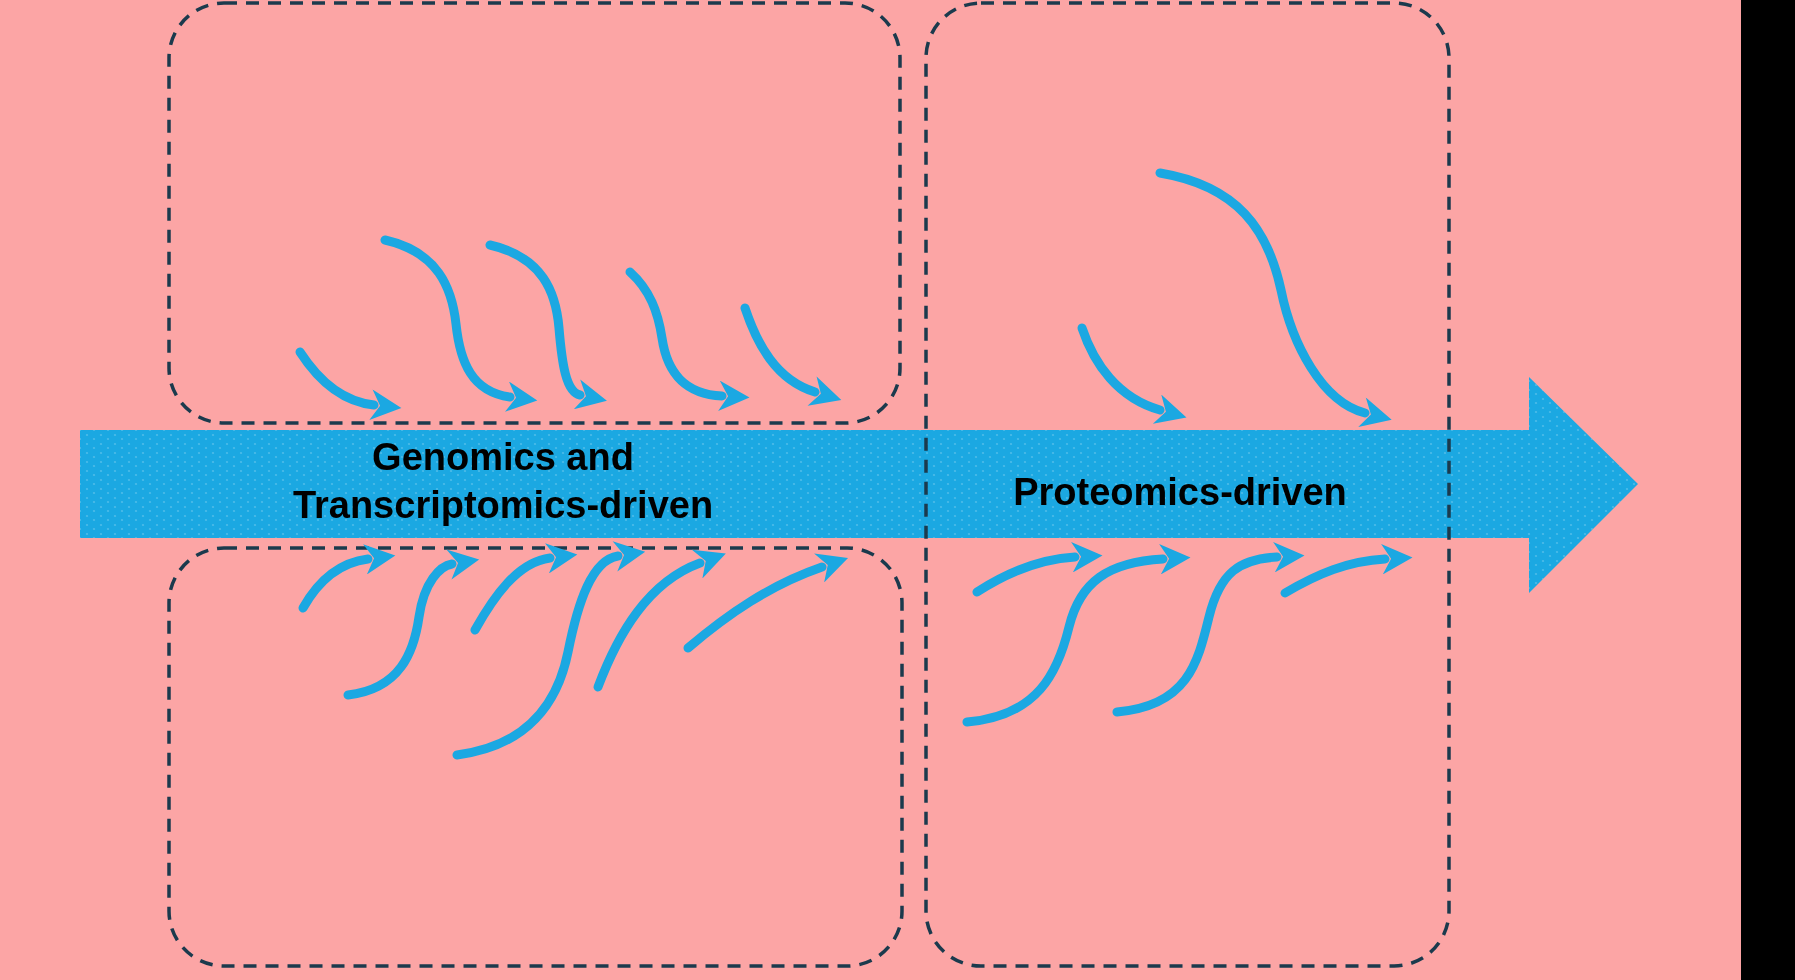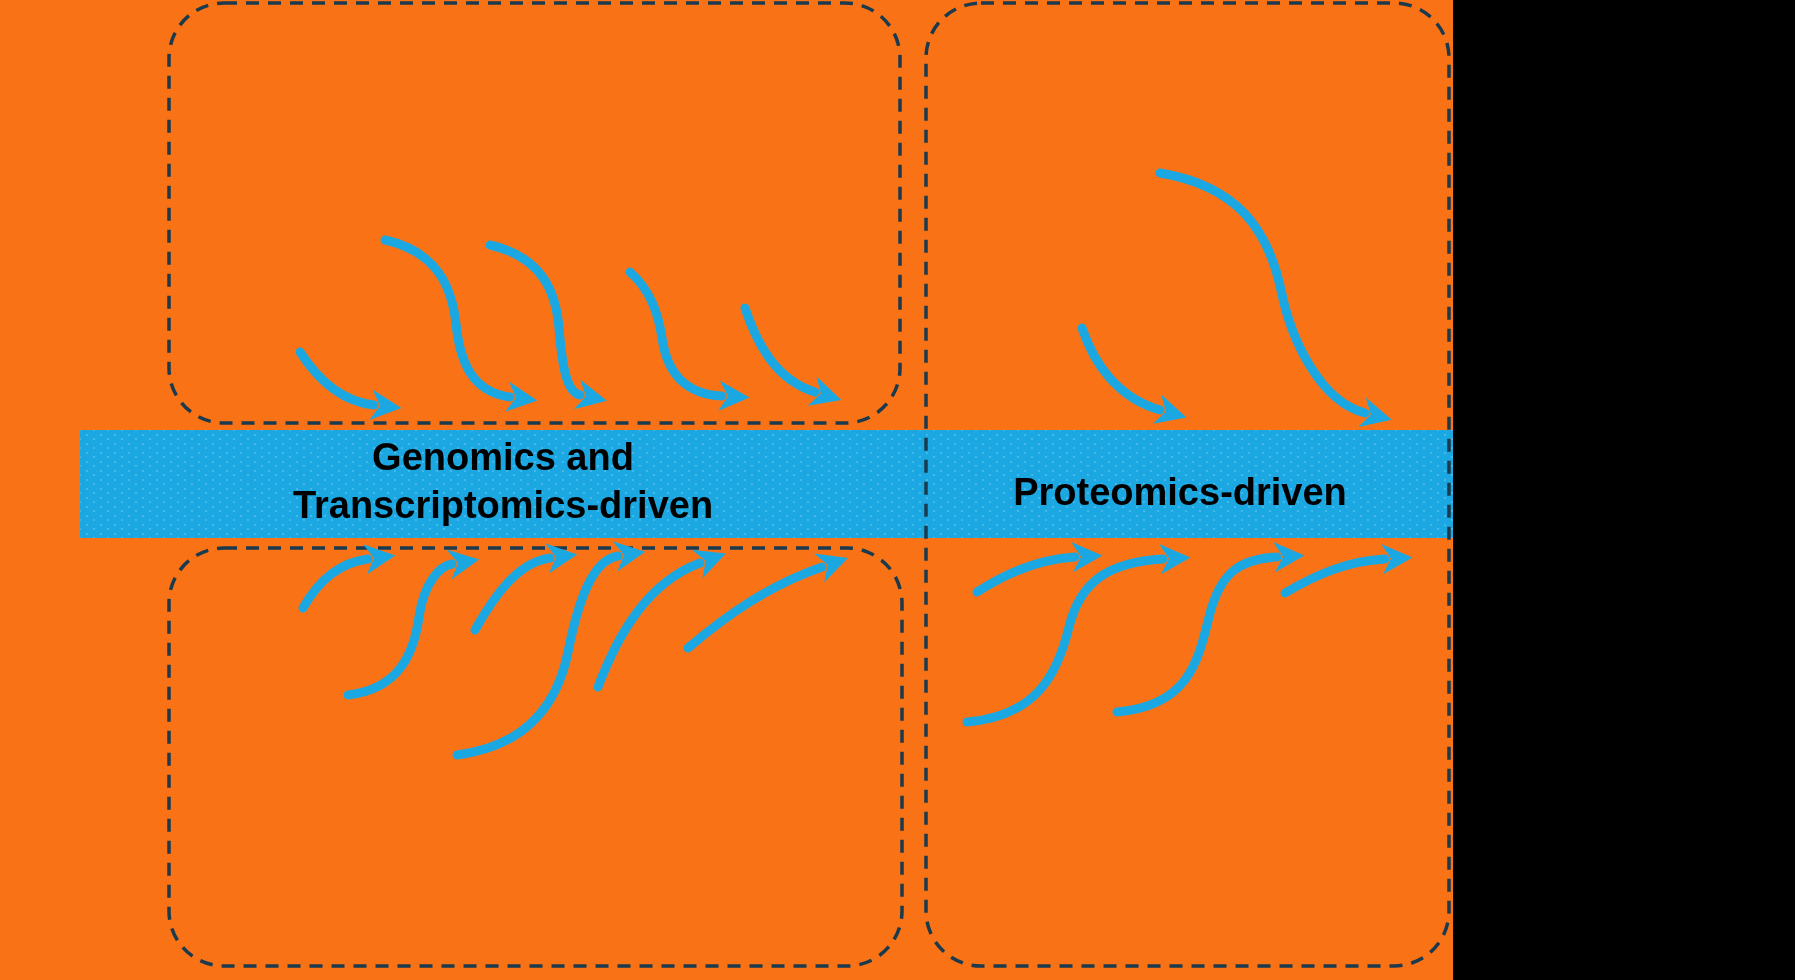--- a/index.html
+++ b/index.html
@@ -1,19 +1,19 @@
 <!DOCTYPE html>
 <html><head>
 <meta charset="utf-8">
 <style>
   html,body{margin:0;padding:0;background:#000;}
   #stage{
     position:relative;
-    width:1453px;height:980px;
-    background:#f97316;
+    width:1741px;height:980px;
+    background:#fca5a5;
     overflow:hidden;
     font-family:"Liberation Sans", sans-serif;
   }
   svg{display:block;}
   .band-label{
     font-family:"Liberation Sans", sans-serif;
     font-weight:700;
     font-size:38px;
     fill:#000;
     text-anchor:middle;

